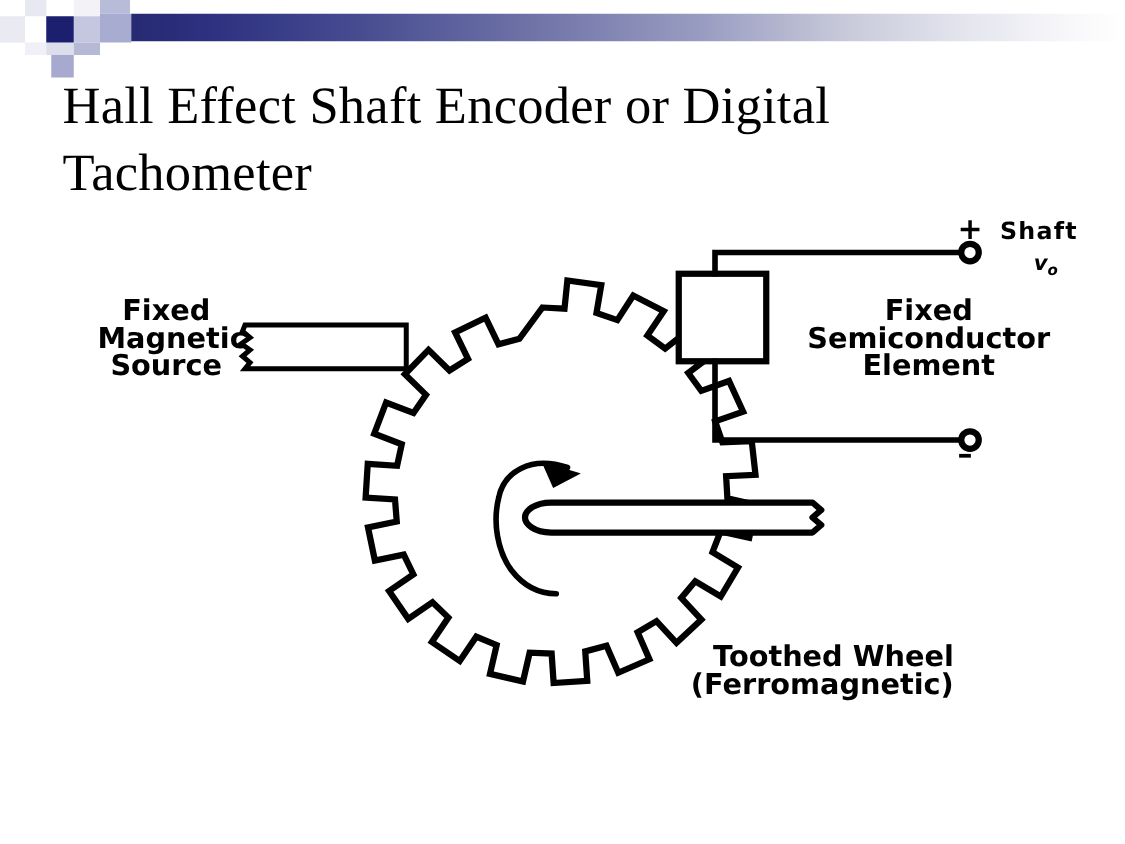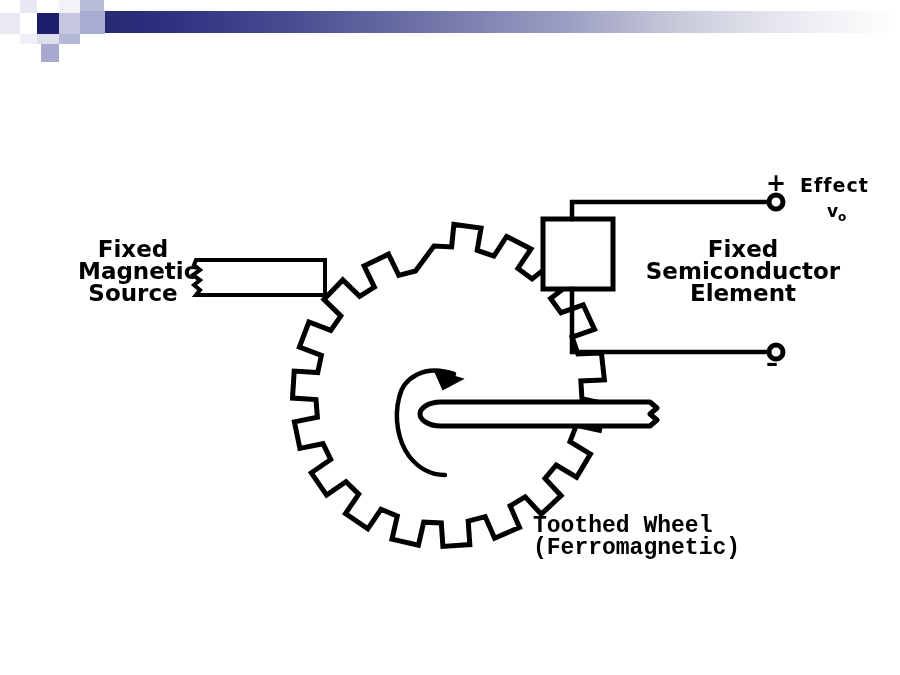--- a/index.html
+++ b/index.html
@@ -104,34 +104,34 @@
   }
   #label-semiconductor {
     left: 628px;
     top: 88px;
     text-align: center;
     width: 230px;
   }
   #label-toothed-wheel {
     left: 533px;
     top: 365px;
-    text-align: left;
+    text-align: right;
     width: 230px;
-    font-family: Liberation Mono, monospace;
   }
   #label-output {
     left: 800px;
     top: 24px;
     font-size: 19px;
     letter-spacing: 1px;
   }
   #label-vo {
     left: 827px;
     top: 50px;
     font-size: 17px;
+    font-style: italic;
   }
   #label-vo .sub {
     font-size: 12px;
     vertical-align: sub;
   }
   #label-plus {
     left: 766px;
     top: 22px;
     font-size: 24px;
     font-weight: bold;
@@ -156,20 +156,21 @@
     <div class="deco-square" id="sq-e"></div>
     <div class="deco-square" id="sq-f"></div>
     <div class="deco-square" id="sq-g"></div>
     <div class="deco-square" id="sq-h"></div>
     <div class="deco-square" id="sq-j"></div>
     <div class="deco-square" id="sq-i"></div>
     <div class="deco-square" id="sq-dark"></div>
     <div id="gradient-bar"></div>
   </div>
 
+  <div id="slide-title">Hall Effect Shaft Encoder or Digital Tachometer</div>
 
   <div id="diagram">
 
     <svg width="900" height="470" viewBox="0 0 900 470">
 
       <path d="M 196 110
                L 325 110
                L 325 145
                L 196 145
                L 200 140
@@ -222,18 +223,18 @@
 Semiconductor
 Element</div>
 
     <div class="dlabel" id="label-toothed-wheel">Toothed Wheel
 (Ferromagnetic)</div>
 
     <div class="dlabel" id="label-plus">+</div>
 
     <div class="dlabel" id="label-minus">–</div>
 
-    <div class="dlabel" id="label-output">Effect</div>
+    <div class="dlabel" id="label-output">Shaft</div>
 
     <div class="dlabel" id="label-vo"><span>v</span><span class="sub">o</span></div>
 
   </div>
 </div>
 
 </body></html>

